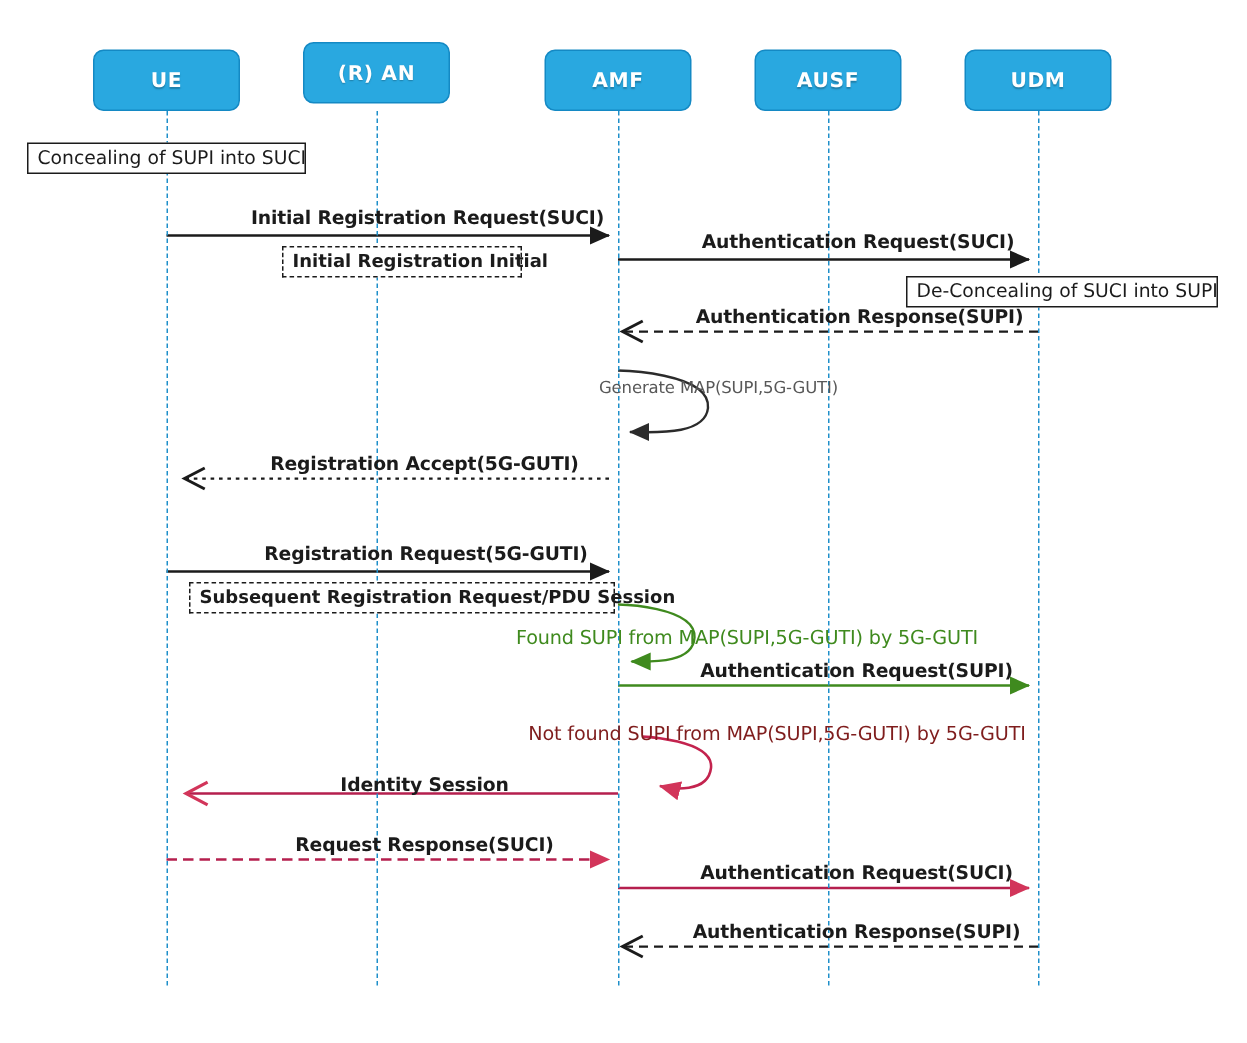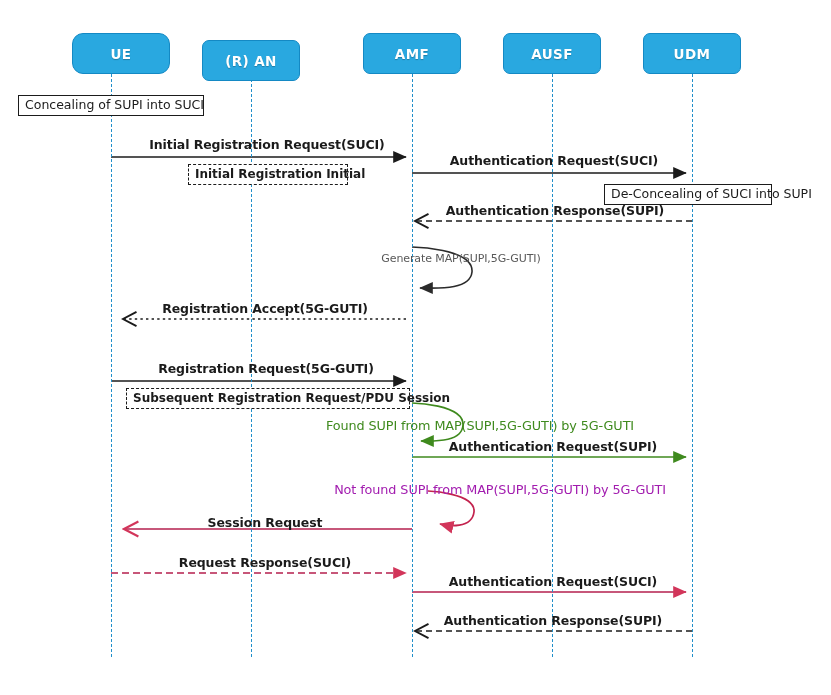--- a/index.html
+++ b/index.html
@@ -54,23 +54,24 @@
   }
   
   .msg-label {
     position: absolute;
     font-weight: bold;
     font-size: 12.5px;
     color: #1b1b1b;
     white-space: nowrap;
     transform: translateX(-50%);
     letter-spacing: -0.1px;
+    margin-left: 18px;
   }
   .msg-label.green { color: #3f8a1e; font-weight: normal; font-size: 12.8px; }
-  .msg-label.red   { color: #a21caf; font-weight: normal; font-size: 12.8px; }
+  .msg-label.red   { color: #7f1d1d; font-weight: normal; font-size: 12.8px; }
   .msg-label.gray-note { color: #585858; font-weight: normal; font-size: 11px; }
   
   .note {
     position: absolute;
     box-sizing: border-box;
     background: #ffffff;
     border: 1.3px solid #1b1b1b;
     font-size: 12.5px;
     color: #1b1b1b;
     padding: 2px 6px 3px 6px;
@@ -137,39 +138,39 @@
 
     <line x1="692" y1="631" x2="415" y2="631" stroke="#1b1b1b" stroke-width="1.5" stroke-dasharray="6,4" marker-end="url(#ah-open-black)"></line>
   </svg>
 
   <div class="lifeline" style="left:111px;"></div>
   <div class="lifeline" style="left:251px;"></div>
   <div class="lifeline" style="left:412px;"></div>
   <div class="lifeline" style="left:552px;"></div>
   <div class="lifeline" style="left:692px;"></div>
 
-  <div class="actor-box" style="left:72px;  top:33px;border-radius:11px;">UE</div>
-  <div class="actor-box" style="left:202px; top:40px;">(R) AN</div>
+  <div class="actor-box" style="left:62px;  top:33px;">UE</div>
+  <div class="actor-box" style="left:202px; top:28px;">(R) AN</div>
   <div class="actor-box" style="left:363px; top:33px;">AMF</div>
   <div class="actor-box" style="left:503px; top:33px;">AUSF</div>
   <div class="actor-box" style="left:643px; top:33px;">UDM</div>
 
   <div class="note" style="left:18px; top:95px; width:186px;">Concealing of SUPI into SUCI</div>
-  <div class="note" style="left:604px; top:184px; width:168px;">De-Concealing of SUCI into SUPI</div>
+  <div class="note" style="left:604px; top:184px; width:208px;">De-Concealing of SUCI into SUPI</div>
 
   <div class="note dashed" style="left:268px; top:164px; width:160px;">Initial Registration Initial</div>
   <div class="note dashed" style="left:268px; top:388px; width:284px;">Subsequent Registration Request/PDU Session</div>
 
   <div class="msg-label" style="left:267px; top:137px;">Initial Registration Request(SUCI)</div>
   <div class="msg-label" style="left:554px; top:153px;">Authentication Request(SUCI)</div>
   <div class="msg-label" style="left:555px; top:203px;">Authentication Response(SUPI)</div>
   <div class="msg-label gray-note" style="left:461px; top:252px;">Generate MAP(SUPI,5G-GUTI)</div>
   <div class="msg-label" style="left:265px; top:301px;">Registration Accept(5G-GUTI)</div>
   <div class="msg-label" style="left:266px; top:361px;">Registration Request(5G-GUTI)</div>
   <div class="msg-label green" style="left:480px; top:418px;">Found SUPI from MAP(SUPI,5G-GUTI) by 5G-GUTI</div>
   <div class="msg-label" style="left:553px; top:439px;">Authentication Request(SUPI)</div>
   <div class="msg-label red" style="left:500px; top:482px;">Not found SUPI from MAP(SUPI,5G-GUTI) by 5G-GUTI</div>
-  <div class="msg-label" style="left:265px; top:515px;">Session Request</div>
+  <div class="msg-label" style="left:265px; top:515px;">Identity Session</div>
   <div class="msg-label" style="left:265px; top:555px;">Request Response(SUCI)</div>
   <div class="msg-label" style="left:553px; top:574px;">Authentication Request(SUCI)</div>
   <div class="msg-label" style="left:553px; top:613px;">Authentication Response(SUPI)</div>
 
 </div>
 
 </body></html>

